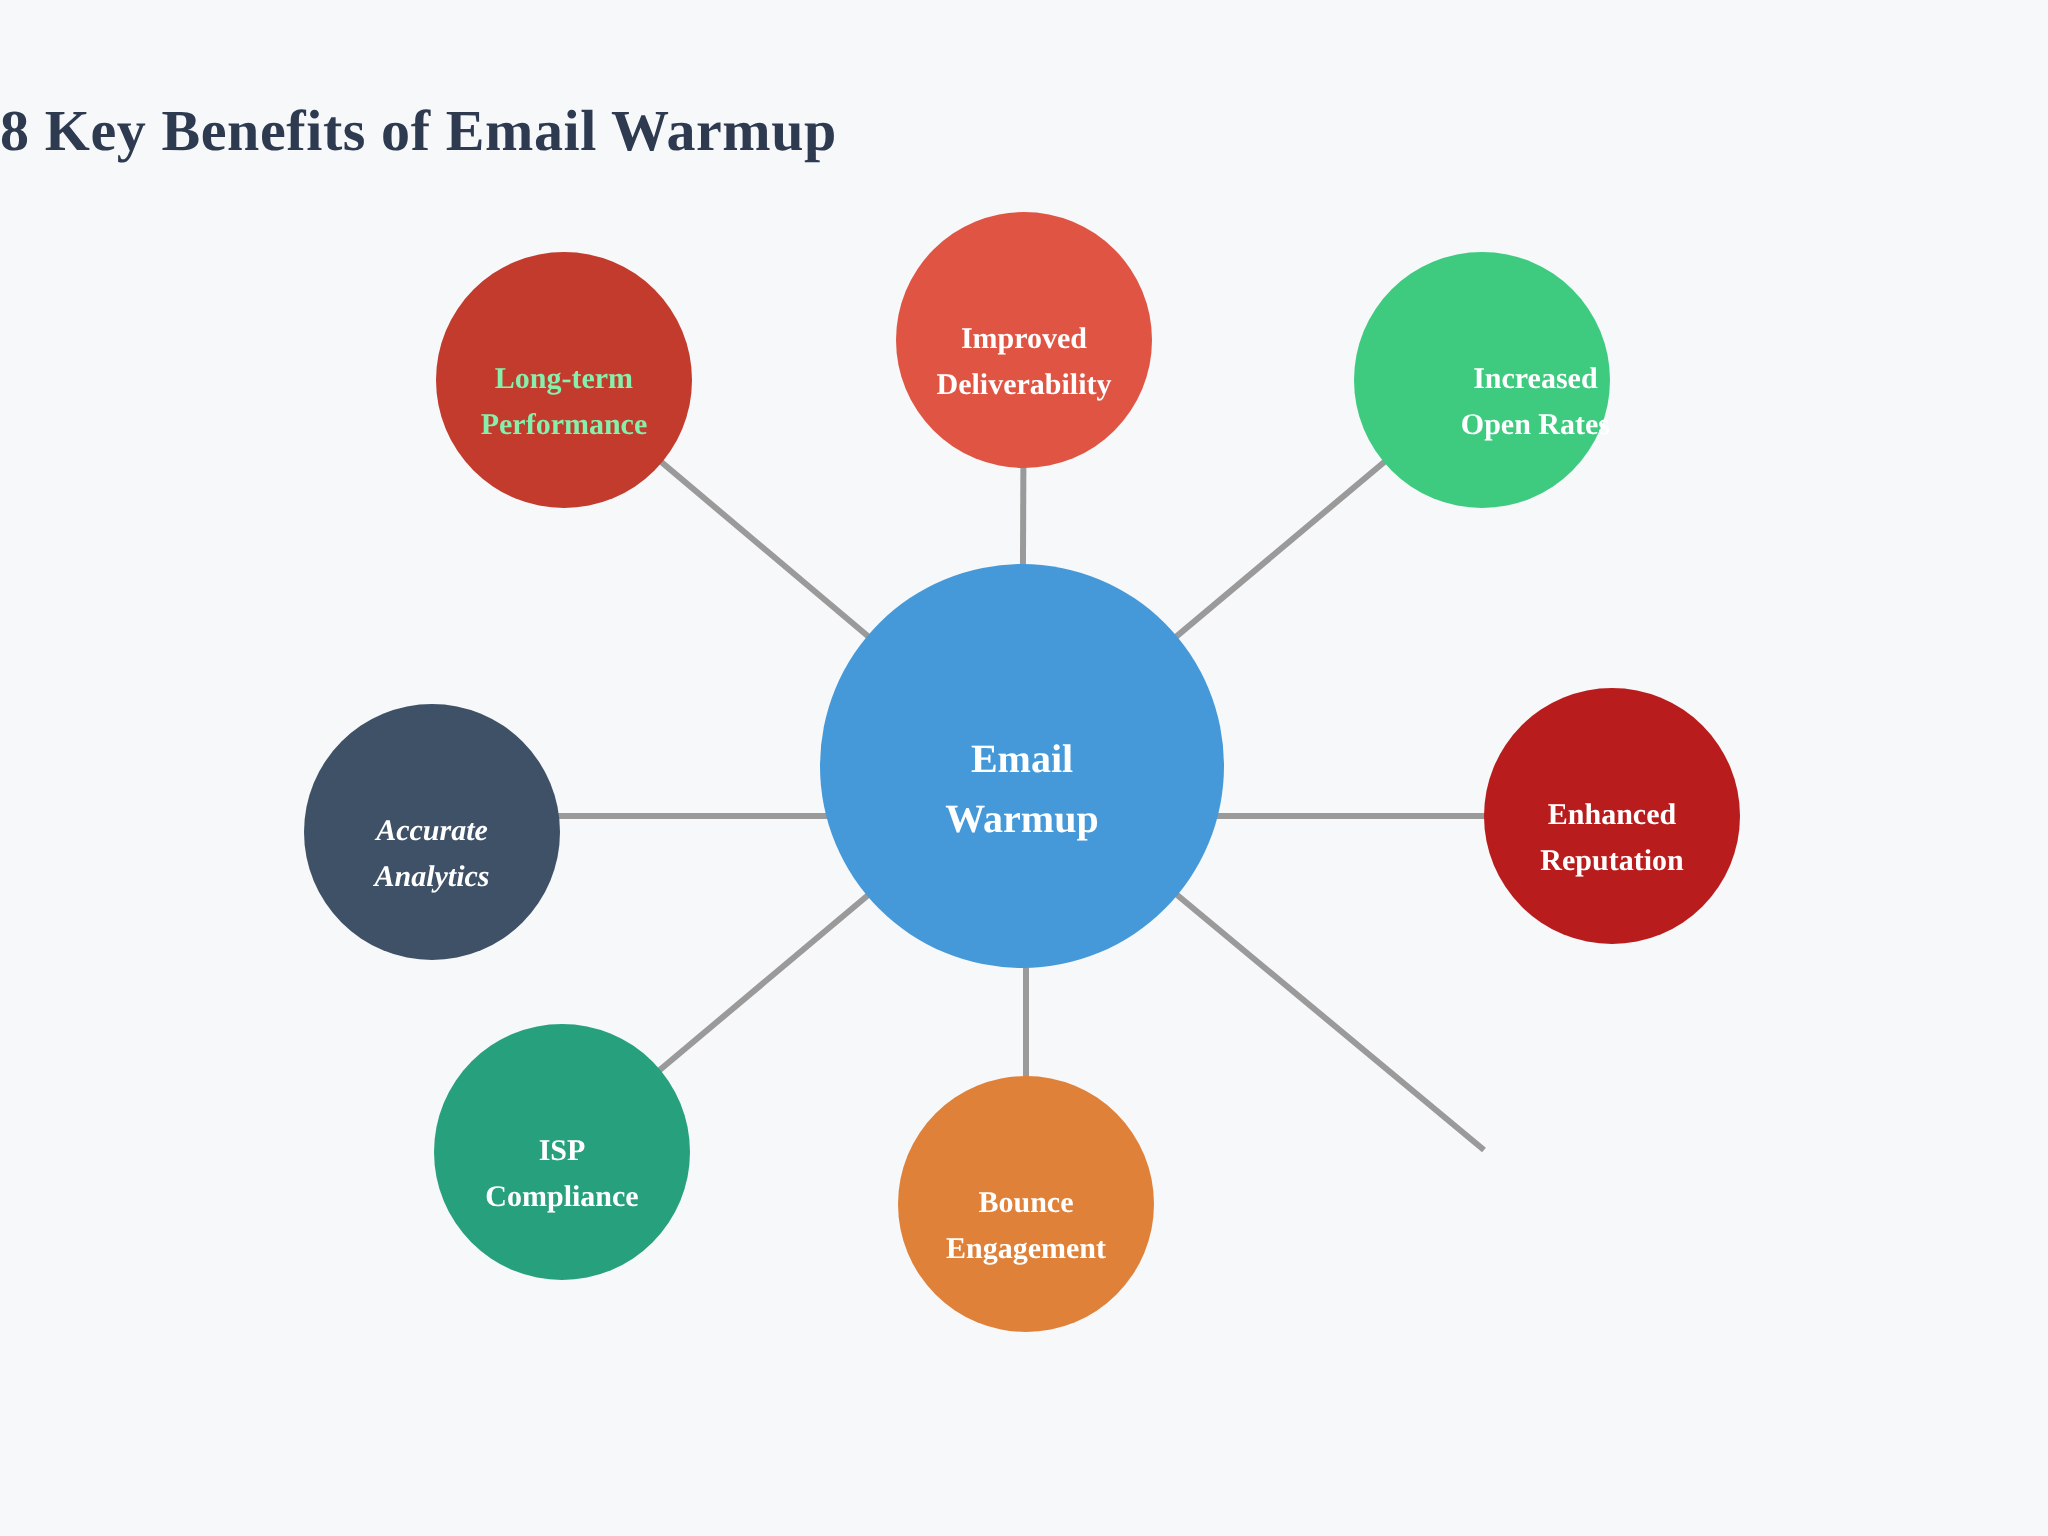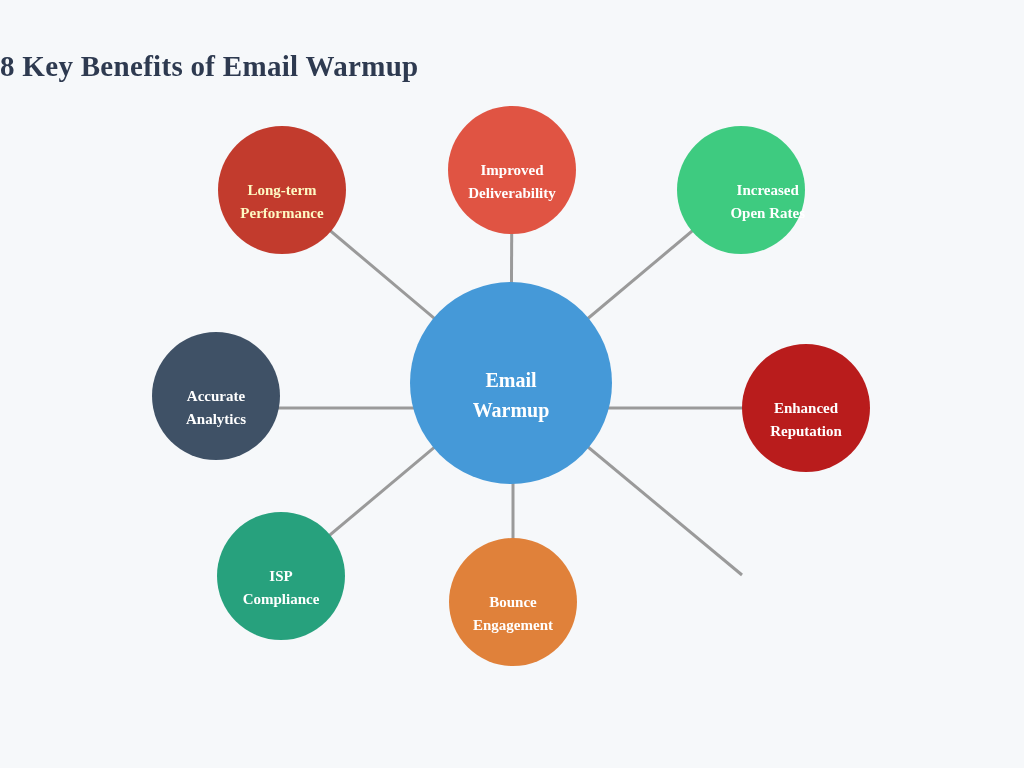--- a/index.html
+++ b/index.html
@@ -50,21 +50,21 @@
   
   .node-center        { left: 410px; top: 282px; width: 202px; height: 202px; }
   .node-center .label { font-size: 20px; line-height: 1.5; }
   
   .node-top           { left: 448px; top: 106px; width: 128px; height: 128px; }
   .node-top-right     { left: 677px; top: 126px; width: 128px; height: 128px; justify-content: flex-end; }
   .node-right         { left: 742px; top: 344px; width: 128px; height: 128px; }
   .node-bottom-right  { left: 678px; top: 511px; width: 128px; height: 128px; }
   .node-bottom        { left: 449px; top: 538px; width: 128px; height: 128px; }
   .node-bottom-left   { left: 217px; top: 512px; width: 128px; height: 128px; }
-  .node-left          { left: 152px; top: 332px; width: 128px; height: 128px; }
+  .node-left          { left: 152px; top: 352px; width: 128px; height: 128px; font-style: italic; }
   .node-top-left      { left: 218px; top: 126px; width: 128px; height: 128px; }
 </style>
 </head>
 <body>
 
 <div id="canvas" style="background-color: rgb(246, 248, 250);">
 
   <h1 id="title" style="color: rgb(46, 58, 80);">8 Key Benefits of Email Warmup</h1>
 
   <svg id="connectors" viewBox="0 0 1024 768">
@@ -110,17 +110,17 @@
     <span class="label" style="color: rgb(255, 255, 255);">ISP
 Compliance</span>
   </div>
 
   <div class="node node-left" style="background-color: rgb(63, 81, 102);">
     <span class="label" style="color: rgb(255, 255, 255);">Accurate
 Analytics</span>
   </div>
 
   <div class="node node-top-left" style="background-color: rgb(194, 59, 45);">
-    <span class="label" style="color: #fef9c3; font-family: Liberation Serif, serif;">Long-term
+    <span class="label" style="color: #86efac; font-family: Liberation Serif, serif;">Long-term
 Performance</span>
   </div>
 
 </div>
 
 </body></html>

